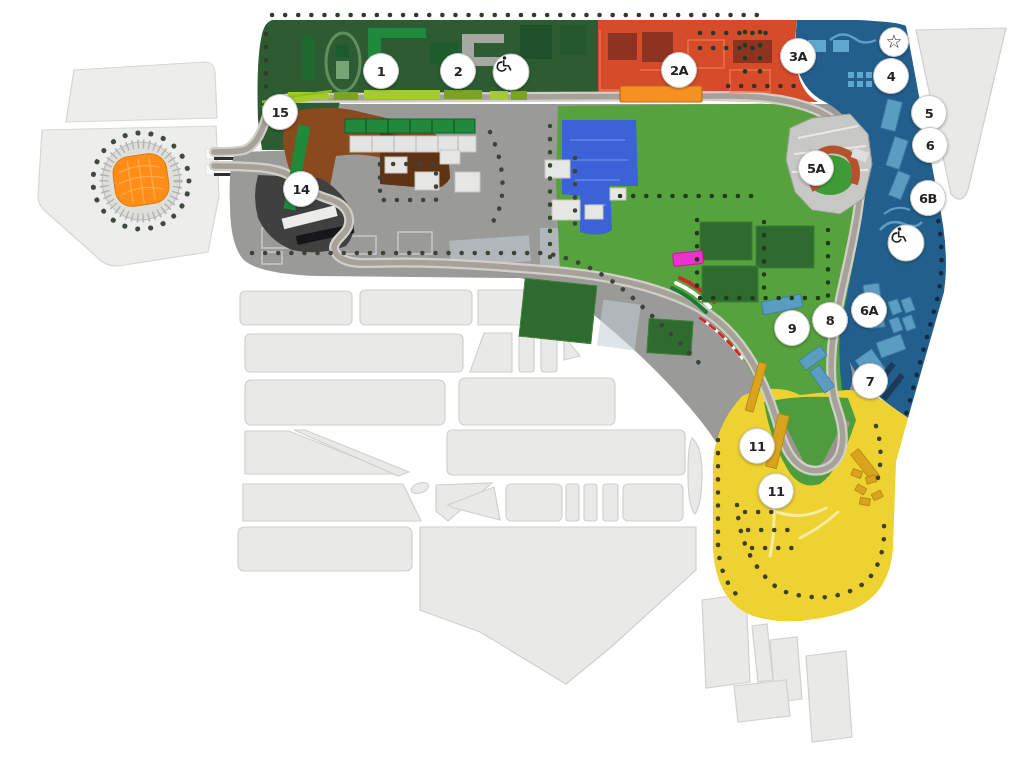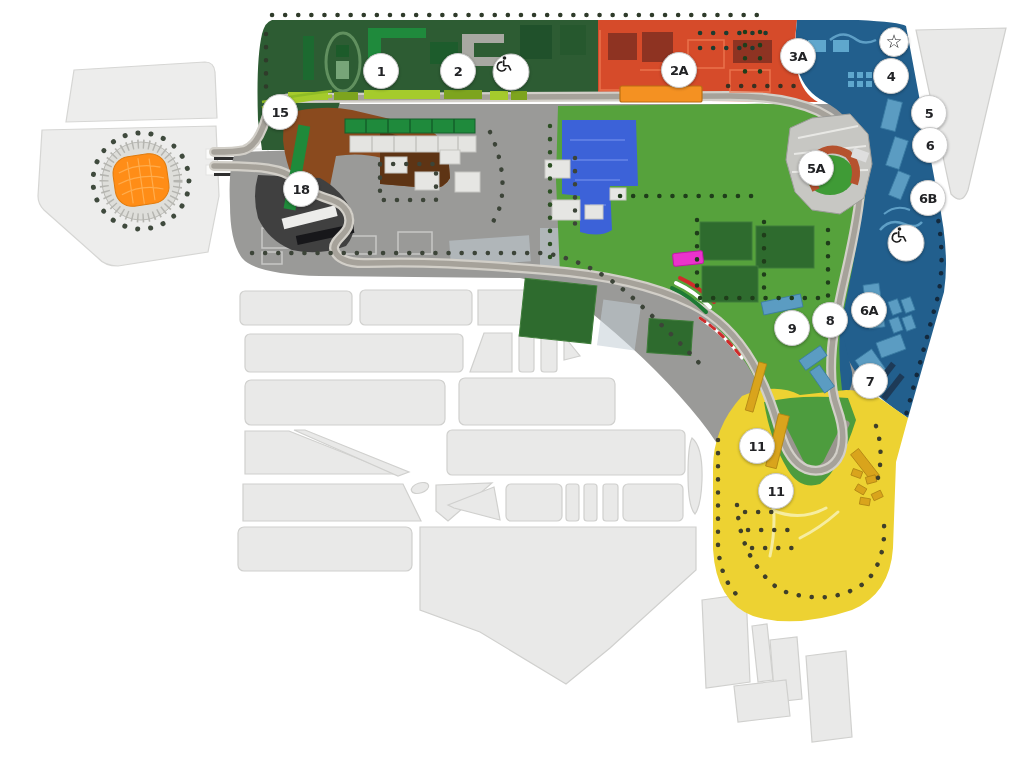--- a/index.html
+++ b/index.html
@@ -301,16 +301,16 @@
     <path d="M14.6 16.9 A5.3 5.3 0 1 1 10 9.1" fill="none" stroke="#1f1f1f" stroke-width="2" stroke-linecap="round"></path>
   </svg>
       </div>
       <div class="marker number" style="left: 869px; top: 310px;">6A</div>
       <div class="marker number" style="left: 830px; top: 320px;">8</div>
       <div class="marker number" style="left: 792px; top: 328px;">9</div>
       <div class="marker number" style="left: 870px; top: 381px;">7</div>
       <div class="marker number" style="left: 757px; top: 446px;">11</div>
       <div class="marker number" style="left: 776px; top: 491px;">11</div>
       <div class="marker number" style="left: 280px; top: 112px;">15</div>
-      <div class="marker number" style="left: 301px; top: 189px;">18</div>
+      <div class="marker number" style="left: 301px; top: 189px;">14</div>
     </div>
 
 </div>
 
 </body></html>

